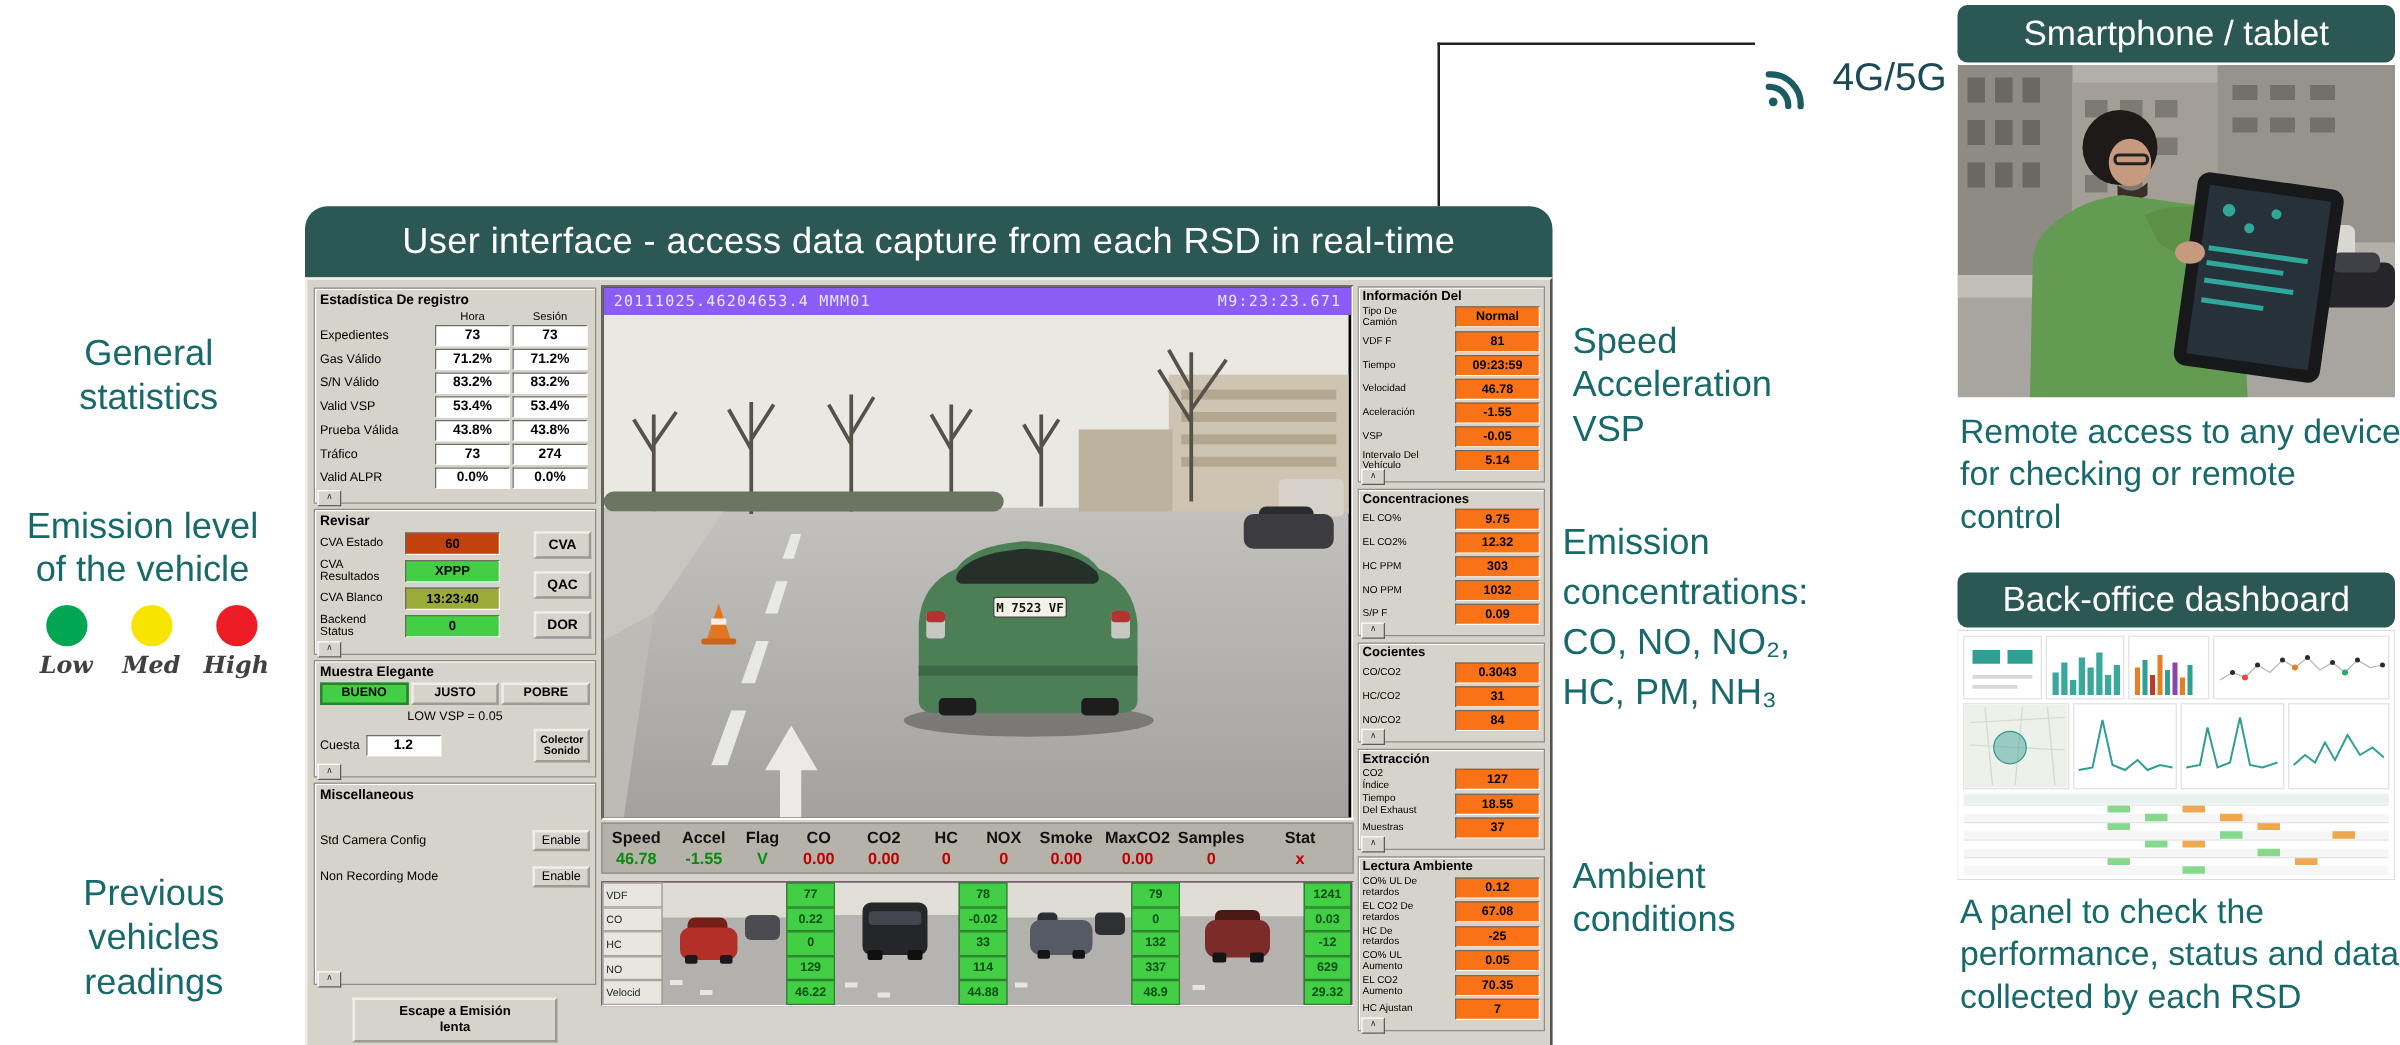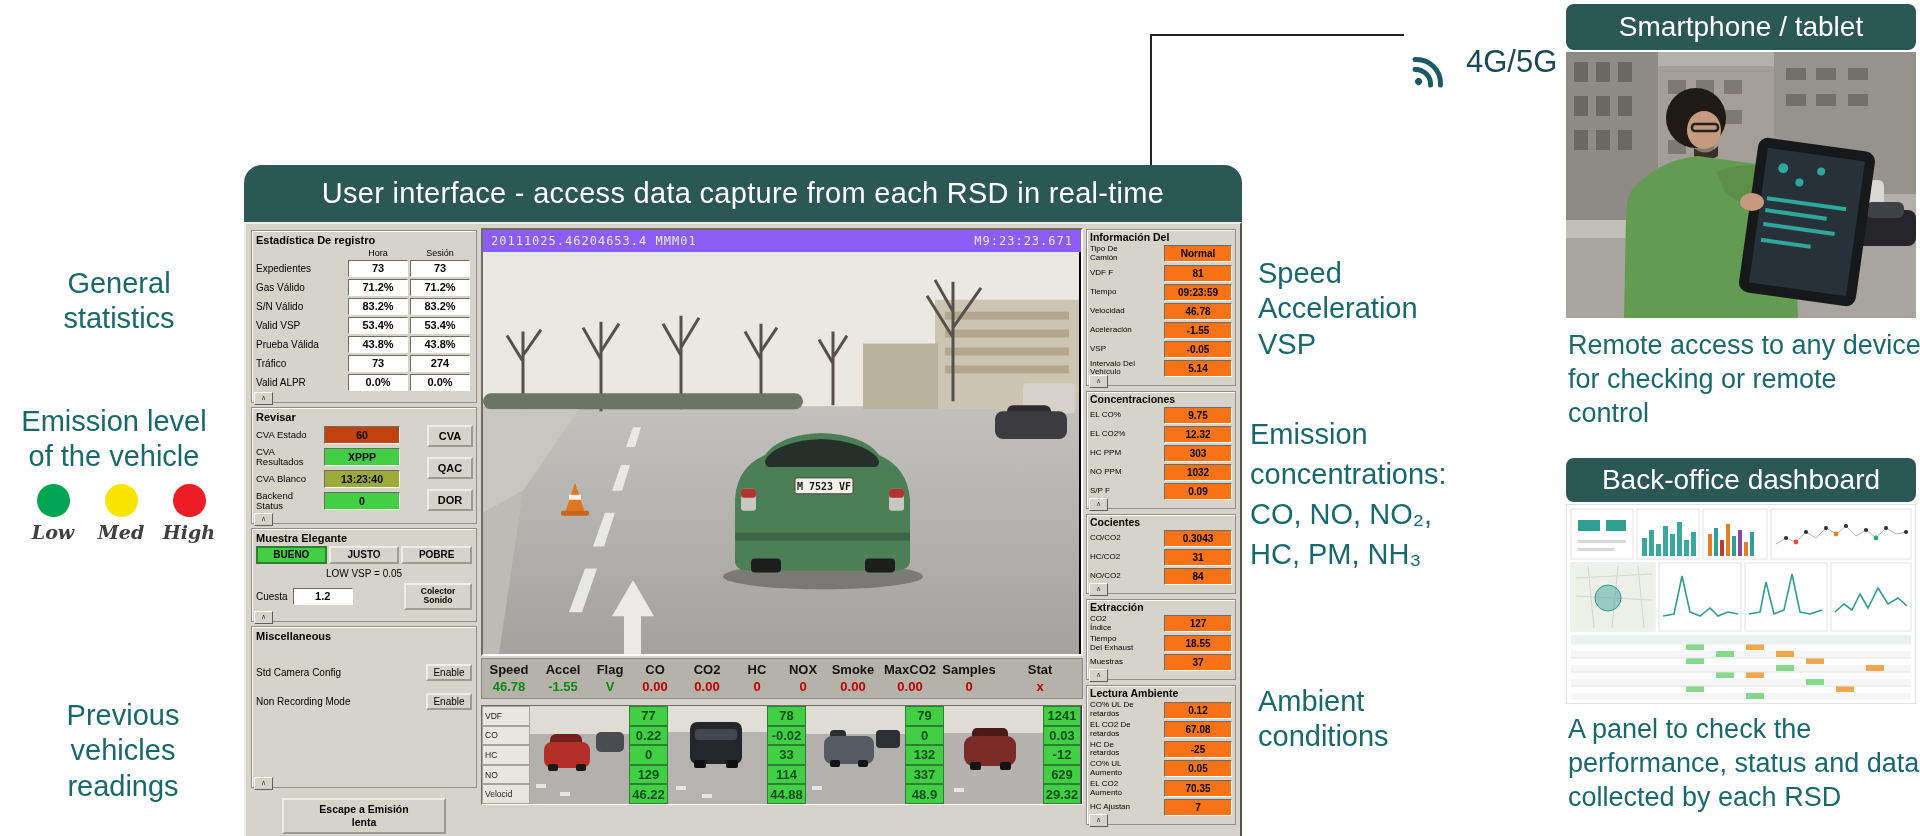--- a/index.html
+++ b/index.html
@@ -37,39 +37,39 @@
   .gval{background:#f97316;border:1px solid;border-color:#6e6c64 #fff #fff #6e6c64;height:16px;font-size:10.5px;font-weight:bold;text-align:center;line-height:16px;color:#000;}
   .side-btns{position:absolute;right:3px;top:17px;display:flex;flex-direction:column;gap:10px;}
   .side-btns .btn{width:46px;height:22px;font-size:11px;}
   .mbtns{display:flex;gap:2px;margin:2px 0;}
   .mbtn{flex:1;height:18px;font-size:10px;}
   .mbtn.sel{background:#42cf45;border-style:solid;border-color:#2c8030;}
   .lowvsp{text-align:center;font-size:10px;margin:4px 0;color:#000;}
   .cuesta{display:flex;align-items:center;gap:5px;margin:3px 0 2px;}
   .cuesta .lbl{font-size:10px;}
   .cuesta .wval{width:58px;}
-  .collector{margin-left:auto;width:68px;height:27px;font-size:8.5px;line-height:1.1;}
+  .collector{margin-left:auto;width:45px;height:27px;font-size:8.5px;line-height:1.1;}
   .mrow{display:flex;justify-content:space-between;align-items:center;margin:12px 0;}
   .mrow .lbl{font-size:10px;color:#000;}
   .mrow .btn{width:46px;height:17px;font-size:10px;font-weight:normal;}
   .escape-btn{width:164px;height:36px;margin:8px auto 0;font-size:10.5px;line-height:1.25;white-space:pre-line;}
   
   .cc{width:602px;display:flex;flex-direction:column;}
   .video{border:2px solid;border-color:#6e6c64 #fff #fff #6e6c64;background:#000;}
   .ts{height:22px;background:#8b5cf6;color:#e8e8e8;display:flex;justify-content:space-between;align-items:center;padding:0 8px;font-family:"DejaVu Sans Mono",monospace;font-size:12px;letter-spacing:1px;}
   .scene{display:block;width:596px;height:402px;}
   .dtable{display:grid;grid-template-columns:54px 54px 40px 50px 54px 46px 46px 54px 60px 58px 1fr;background:#b5b2aa;border:1px solid #8a8880;padding:3px 0 4px;margin-top:2px;}
   .dcol{text-align:center;}
   .dcol .h{font-size:13px;font-weight:bold;color:#111;display:block;}
   .dcol .v{font-size:13px;font-weight:bold;display:block;margin-top:2px;}
   .strip{display:grid;grid-template-columns:48px 99px 39px 99px 39px 99px 39px 99px 38px;height:98px;border:1px solid;border-color:#6e6c64 #fff #fff #6e6c64;background:#701a75;margin-top:6px;}
   .slabels{display:flex;flex-direction:column;}
   .slabels span{flex:1;border:1px solid #a5a39b;background:#e8e6de;font-size:8.5px;display:flex;align-items:center;padding-left:2px;color:#222;}
   .gcol{display:flex;flex-direction:column;}
-  .gcol span{flex:1;background:#42cf45;border:1px solid #2c8030;font-size:13px;font-weight:bold;display:flex;align-items:center;justify-content:center;color:#063;color:#044d10;}
+  .gcol span{flex:1;background:#42cf45;border:1px solid #2c8030;font-size:10px;font-weight:bold;display:flex;align-items:center;justify-content:center;color:#063;color:#044d10;}
   .thumb{width:99px;height:98px;display:block;}
   
   .rp{flex:1;display:flex;flex-direction:column;overflow:hidden;}
   .rsec{border:1px solid #8f8d85;box-shadow:1px 1px 0 #fff inset;position:relative;margin:1px 0 4px;padding:1px 3px 6px;}
   .rsec-title{font-size:10.5px;font-weight:bold;color:#000;}
   .rrow{display:grid;grid-template-columns:72px 1fr;gap:2px;align-items:center;margin:2px 0;}
   .rrow .lbl{font-size:8px;line-height:1.1;color:#000;}
   .rrow .gval{height:15px;line-height:15px;font-size:10px;}
   
   .side-header{position:absolute;left:1566px;width:350px;background:#2b5755;color:#fff;font-size:28px;display:flex;align-items:center;justify-content:center;border-radius:8px;}

